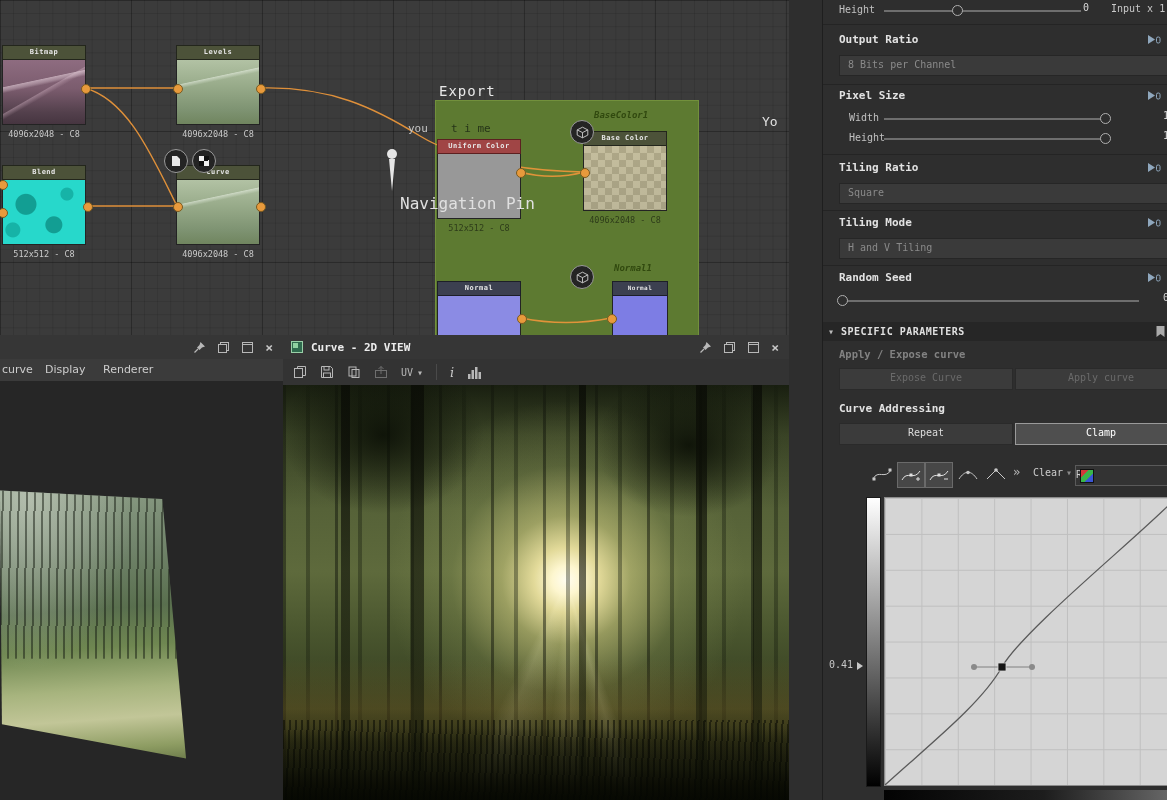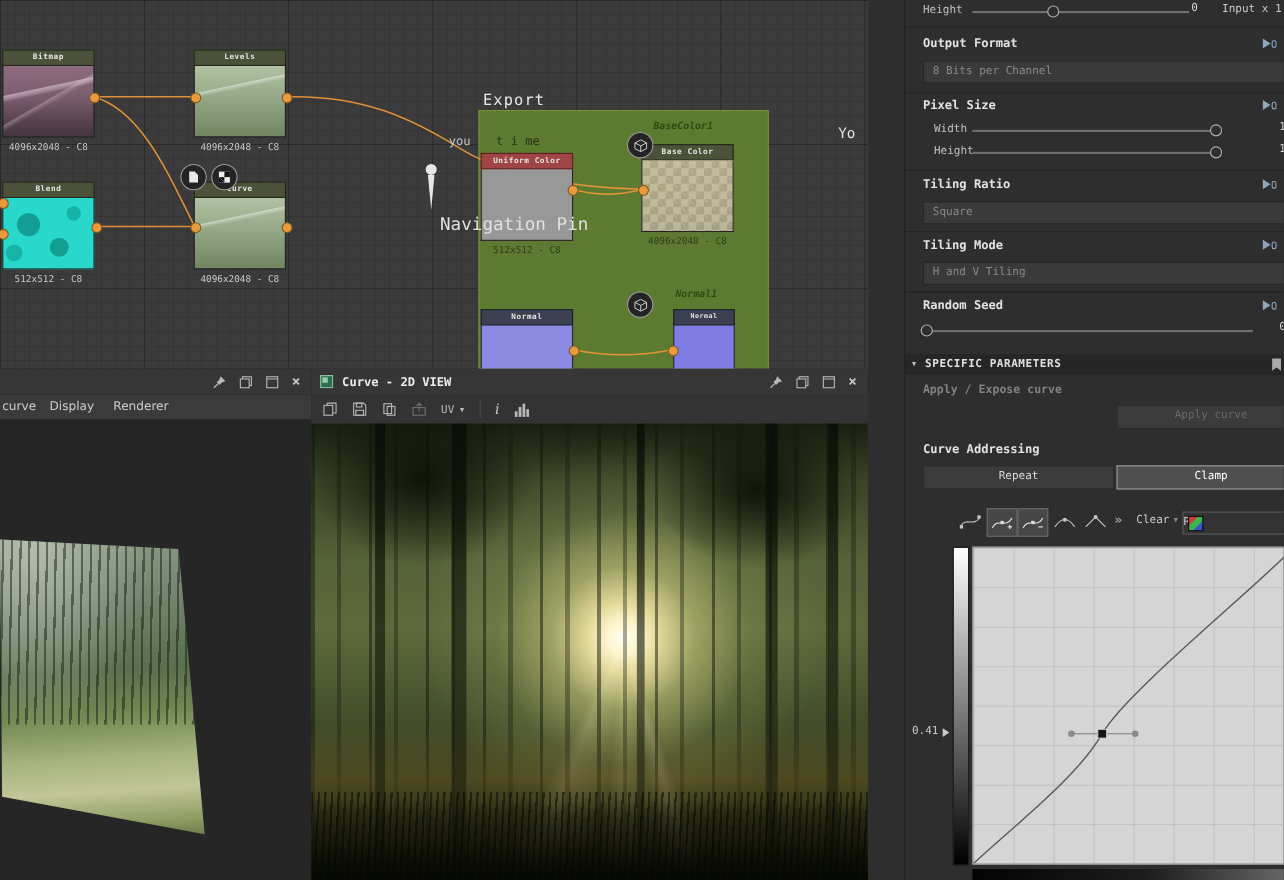--- a/index.html
+++ b/index.html
@@ -255,21 +255,21 @@
 
 <div id="panel">
 
   <span class="sub-label" style="left:16px;top:4px;">Height</span>
   <div class="track" style="left:61px;top:10px;width:197px;"></div>
   <div class="handle" style="left:129px;top:5px;"></div>
   <span class="val" style="left:250px;top:2px;">0</span>
   <span class="meta" style="left:288px;top:3px;">Input x 1</span>
   <div class="pdiv" style="top:24px;"></div>
 
-  <span class="sec-label" style="top:33px;">Output Format</span>
+  <span class="sec-label" style="top:33px;">Output Ratio</span>
   <div class="fnwrap" style="top:34px;">
     <svg width="14" height="11" viewBox="0 0 14 11">
         <path d="M1 1 L8 5.5 L1 10 Z" fill="#8fa7bd"></path>
         <rect x="9.5" y="3" width="3.5" height="6" rx="1.5" fill="none" stroke="#8fa7bd"></rect>
       </svg>
     <svg width="14" height="11" viewBox="0 0 14 11" stroke="#a8a8a8" fill="none">
         <path d="M1 2 h9 M1 5.5 h9 M1 9 h9"></path>
         <path d="M11.5 7.5 l2 2.5"></path>
       </svg>
   </div>
@@ -356,20 +356,21 @@
       <svg width="11" height="13" viewBox="0 0 11 13">
           <path d="M1.5 1 h8 v11 l-4 -3 -4 3 z" fill="#aaa"></path>
         </svg>
       <svg width="13" height="11" viewBox="0 0 13 11" stroke="#aaa">
           <path d="M1 1.5 h11 M1 5.5 h11 M1 9.5 h7"></path>
         </svg>
     </span>
   </div>
 
   <span class="dis-label" style="top:348px;">Apply / Expose curve</span>
+  <div class="pbtn disabled" style="left:16px;top:368px;width:172px;">Expose Curve</div>
   <div class="pbtn disabled" style="left:192px;top:368px;width:170px;">Apply curve</div>
 
   <span class="sec-label" style="top:402px;">Curve Addressing</span>
   <div class="pbtn" style="left:16px;top:423px;width:172px;">Repeat</div>
   <div class="pbtn selected" style="left:192px;top:423px;width:170px;">Clamp</div>
 
   <span class="tool" style="left:46px;top:462px;">
     <svg width="20" height="15" viewBox="0 0 20 15" fill="none" stroke="#c8c8c8">
         <path d="M1 12 C6 2 13 13 19 3"></path>
         <rect x="0.5" y="10.5" width="3" height="3" fill="#c8c8c8" stroke="none"></rect>

